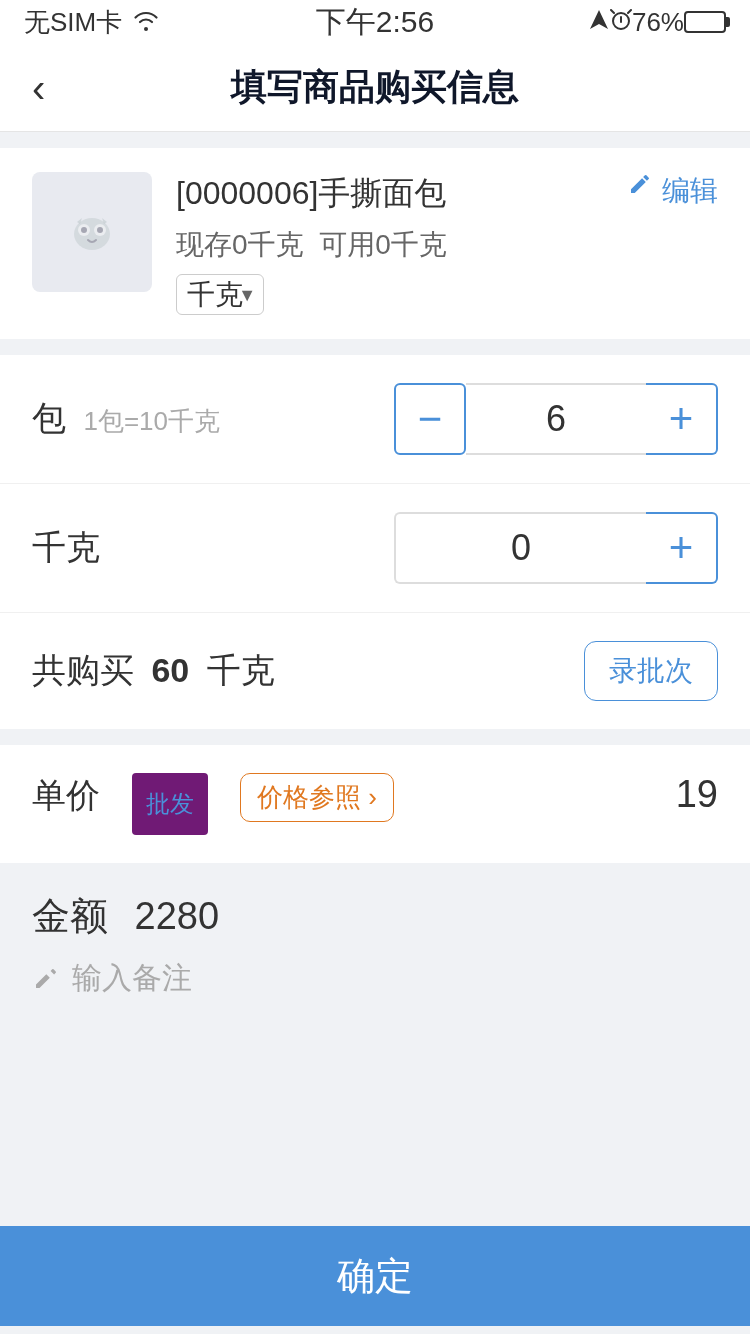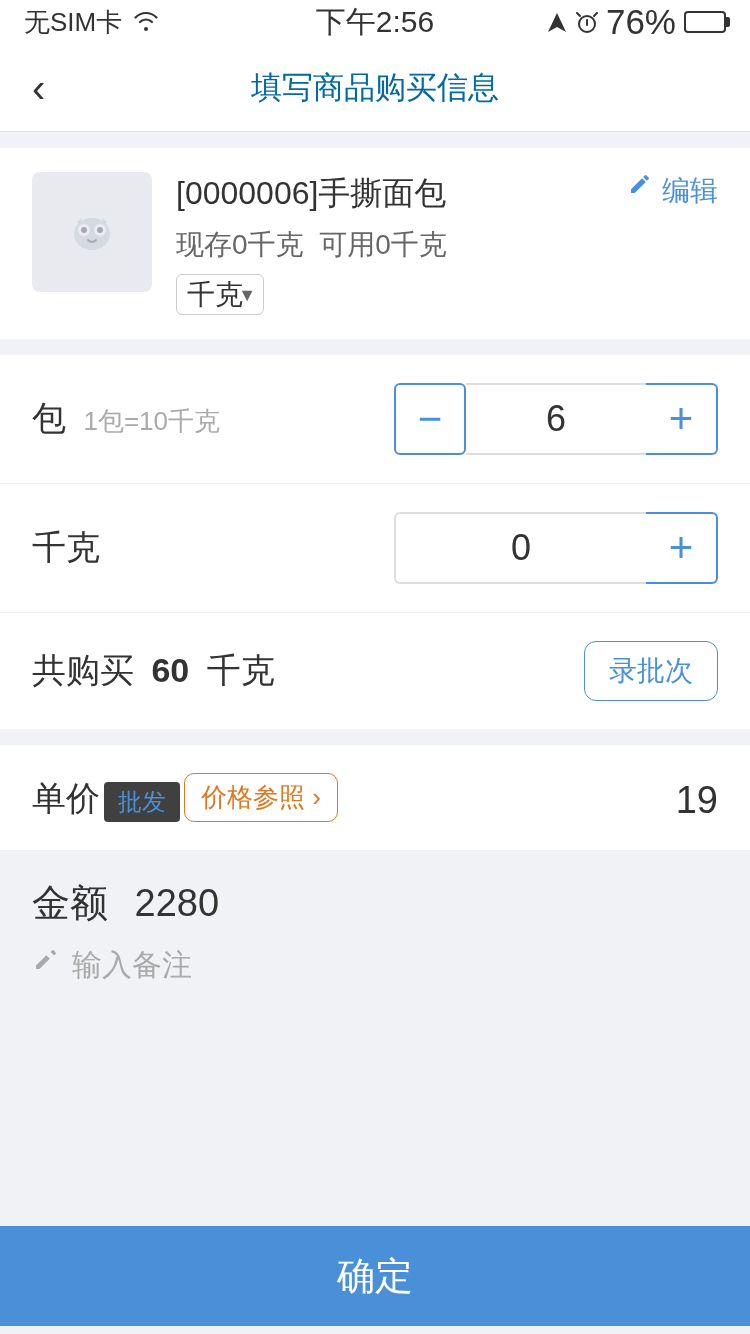--- a/index.html
+++ b/index.html
@@ -33,22 +33,21 @@
     .status-center {
       font-size: 30px;
       font-weight: 500;
       position: absolute;
       left: 50%;
       transform: translateX(-50%);
     }
     .status-right {
       display: flex;
       align-items: center;
-      gap: 8px;
-      font-size: 35px;
+      font-size: 26px;
       justify-content: space-between;
     }
     .battery-icon {
       display: inline-flex;
       align-items: center;
     }
     .battery-body {
       width: 42px;
       height: 22px;
       border: 2px solid #333;
@@ -87,23 +86,23 @@
     .nav-back {
       font-size: 40px;
       color: #333;
       cursor: pointer;
       line-height: 1;
     }
     .nav-title {
       position: absolute;
       left: 50%;
       transform: translateX(-50%);
-      font-size: 31px;
-      font-weight: 400;
-      color: #0369a1;
+      font-size: 36px;
+      font-weight: 700;
+      color: #0f172a;
     }
 
     
     .product-card {
       background: #fff;
       padding: 24px 32px;
       margin-top: 16px;
       display: flex;
       align-items: flex-start;
       gap: 24px;
@@ -264,32 +263,32 @@
     }
 
     
     .price-section {
       background: #fff;
       margin-top: 16px;
       padding: 28px 32px;
     }
     .price-row {
       display: flex;
-      align-items: flex-end;
-      gap: 4px;
+      align-items: flex-start;
+      gap: 32px;
     }
     .price-label {
       font-size: 34px;
       color: #333;
     }
     .price-badge {
-      background: #404040;
+      background: #701a75;
       color: #4a90d9;
       font-size: 24px;
-      padding: 4px 14px;
+      padding: 15px 14px;
       border-radius: 4px;
     }
     .price-ref-btn {
       border: 1.5px solid #e07820;
       color: #e07820;
       background: #fff;
       border-radius: 10px;
       padding: 6px 16px;
       font-size: 26px;
       cursor: pointer;
@@ -311,21 +310,21 @@
     }
     .amount-row {
       font-size: 38px;
       font-weight: 500;
       color: #333;
       margin-bottom: 16px;
       background: #f0f2f5;
     }
     .remark-row {
       display: flex;
-      align-items: flex-start;
+      align-items: flex-end;
       gap: 12px;
       font-size: 30px;
       color: #aaa;
       padding-bottom: 20px;
     }
     .pencil-icon {
       color: #aaa;
       font-size: 30px;
     }
 

